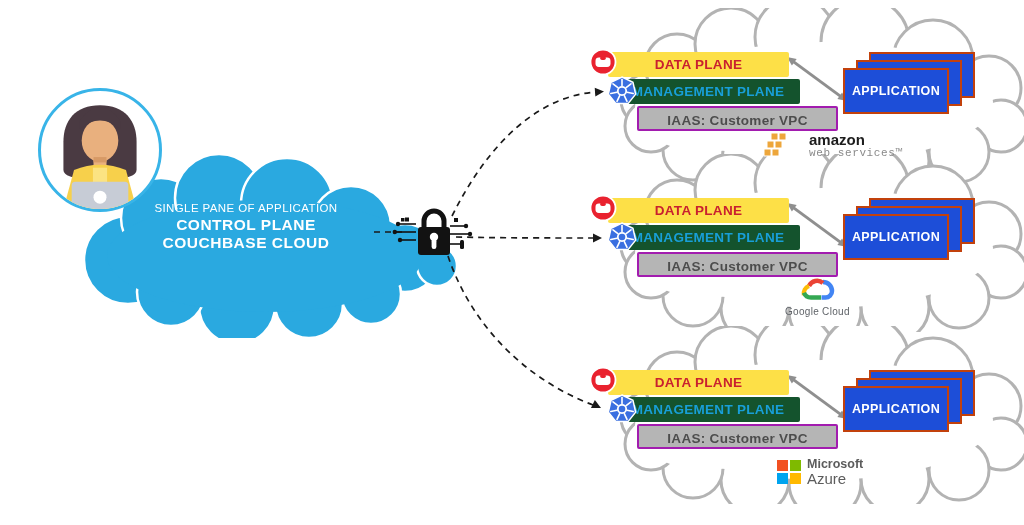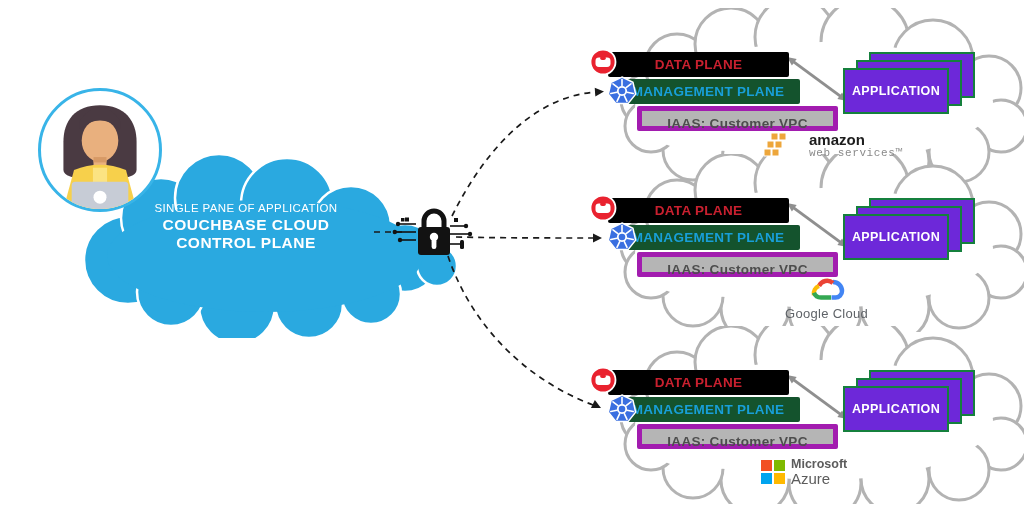--- a/index.html
+++ b/index.html
@@ -22,42 +22,42 @@
   .lock-wrap{left:392px;top:198px;width:84px;height:72px;z-index:6;}
 
   
   .overlay{left:0;top:0;width:1024px;height:525px;z-index:5;pointer-events:none;}
 
   
   .pcloud{left:585px;width:440px;height:178px;}
   .pcloud .cloudshape{position:absolute;left:0;top:0;width:440px;height:178px;}
   .bar{position:absolute;height:25px;line-height:25px;text-align:center;
        font-weight:bold;font-size:13.5px;letter-spacing:.3px;border-radius:2px;z-index:2;}
-  .bar-data{left:23px;top:44px;width:181px;background:#000000;color:#c9202f;}
+  .bar-data{left:23px;top:44px;width:181px;background:#fde047;color:#c9202f;}
   .bar-mgmt{left:31px;top:71px;width:184px;background:#14532d;color:#189fd8;}
-  .bar-iaas{left:52px;top:98px;width:201px;background:#b5b5b5;color:#4d4d4d;border:5px solid #a21caf;}
+  .bar-iaas{left:52px;top:98px;width:201px;background:#b5b5b5;color:#4d4d4d;border:2px solid #a21caf;}
   .cb-icon{position:absolute;left:4px;top:40px;width:28px;height:28px;z-index:3;}
   .k8s-icon{position:absolute;left:21px;top:67px;width:32px;height:32px;z-index:3;}
   .biarrow{position:absolute;left:196px;top:42px;width:76px;height:62px;z-index:2;}
 
   .appstack{position:absolute;left:258px;top:44px;width:136px;height:66px;z-index:2;}
-  .appcard{position:absolute;width:106px;height:46px;background:#6d28d9;border:2px solid #15803d;}
+  .appcard{position:absolute;width:106px;height:46px;background:#1d4ed8;border:2px solid #c2410c;}
   .appcard.c3{left:26px;top:0;}
   .appcard.c2{left:13px;top:8px;}
   .appcard.c1{left:0;top:16px;color:#fff;font-weight:bold;font-size:12.5px;
               letter-spacing:.4px;text-align:center;line-height:42px;}
 
   
   .logo-aws{position:absolute;left:178px;top:124px;display:flex;align-items:center;gap:20px;z-index:2;}
   .aws-text1{font-size:15px;font-weight:bold;color:#1d1d1d;line-height:.9;}
   .aws-text2{font-size:11px;color:#8a8a8a;letter-spacing:.6px;font-family:Liberation Mono, monospace;}
   .logo-gcp{position:absolute;left:200px;top:120px;display:flex;flex-direction:column;
             align-items:center;gap:2px;z-index:2;}
-  .gcp-text{font-size:13px;color:#5f6368;letter-spacing:.3px;}
-  .logo-azure{position:absolute;left:176px;top:132px;display:flex;align-items:center;gap:6px;z-index:2;}
+  .gcp-text{font-size:10px;color:#5f6368;letter-spacing:.3px;}
+  .logo-azure{position:absolute;left:192px;top:132px;display:flex;align-items:center;gap:6px;z-index:2;}
   .az-text1{font-size:12.5px;color:#5c5c5c;font-weight:600;line-height:1.05;}
   .az-text2{font-size:15px;color:#5c5c5c;line-height:1.05;}
 </style>
 </head>
 <body>
 
 <div class="canvas">
 
   <div class="abs control-cloud">
     <svg viewBox="0 0 410 200" width="412" height="200">
@@ -72,22 +72,22 @@
           <circle cx="318" cy="156" r="30"></circle>
         <circle cx="256" cy="166" r="34"></circle>
           <circle cx="184" cy="168" r="38"></circle>
         <circle cx="118" cy="154" r="34"></circle>
       </g>
       <ellipse cx="212" cy="118" rx="158" ry="56" fill="#2aa9e0"></ellipse>
     </svg>
   </div>
   <div class="abs control-text">
     <div class="control-sub">SINGLE PANE OF APPLICATION</div>
+    <div class="control-title">CONTROL PLANE</div>
     <div class="control-title">COUCHBASE CLOUD</div>
-    <div class="control-title">CONTROL PLANE</div>
   </div>
 
   <div class="abs avatar">
     <svg viewBox="0 0 100 100" width="118" height="118">
       <path d="M50,12 c-21,0 -31,13 -31,31 v24 c0,5 9,7 15,7 h32 c6,0 15,-2 15,-7 V43 c0,-18 -10,-31 -31,-31 z" fill="#4a3a42"></path>
       <ellipse cx="50" cy="42" rx="15.5" ry="18" fill="#e9b07e"></ellipse>
       <path d="M33,32 q17,-14 34,0 l0,-7 q-8,-11 -17,-11 q-9,0 -17,11 z" fill="#4a3a42"></path>
       <rect x="44.5" y="56" width="11" height="12" fill="#e9b07e"></rect>
       <rect x="44.5" y="56" width="11" height="4.5" fill="#d79a66"></rect>
       <path d="M28,67 q22,-9 44,0 l9,33 h-62 z" fill="#f7d04b"></path>

